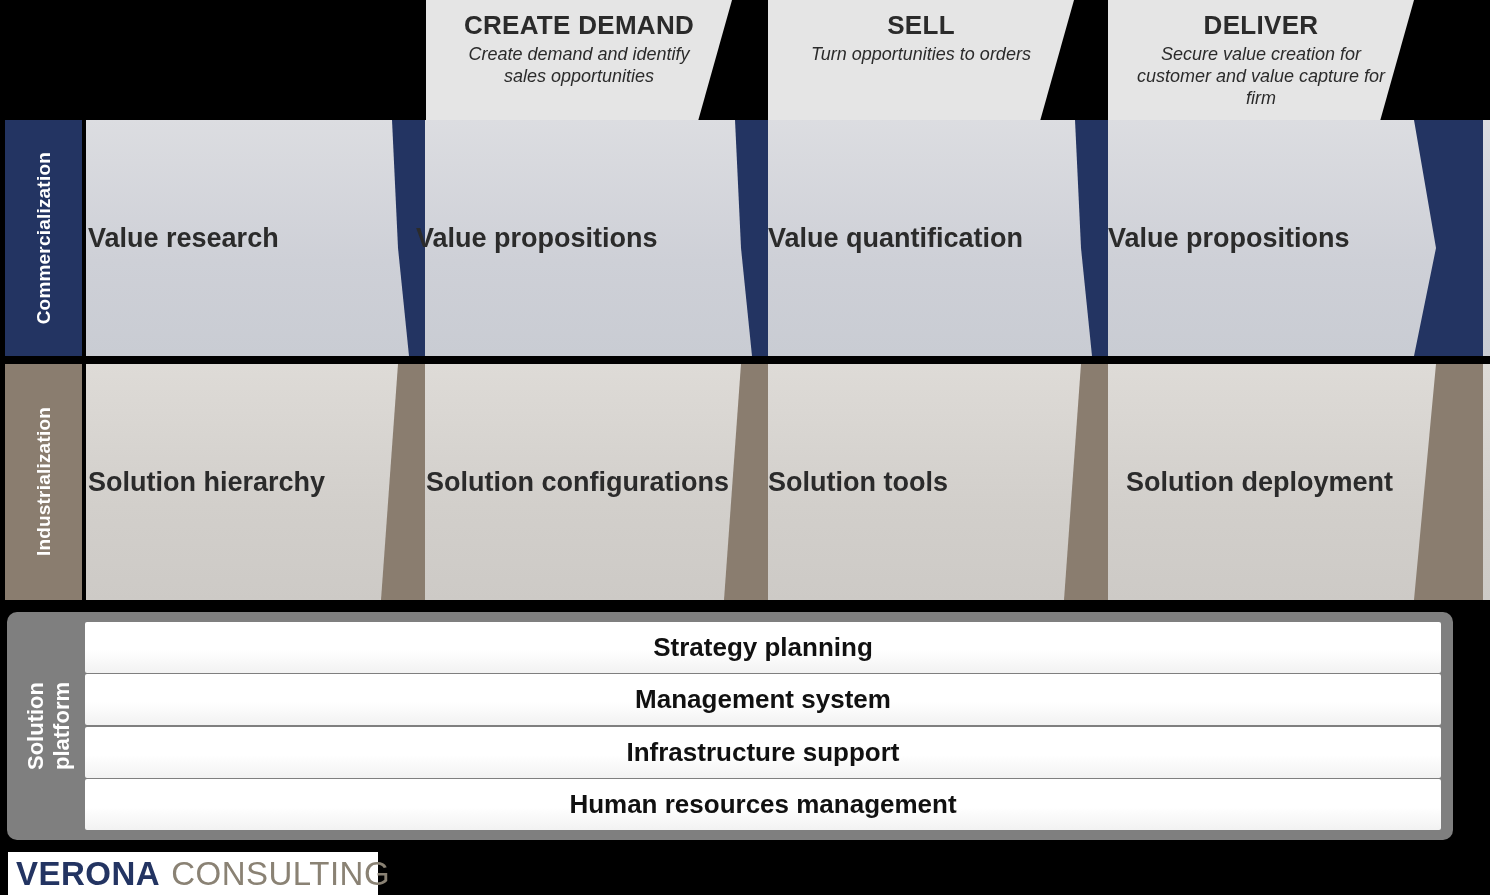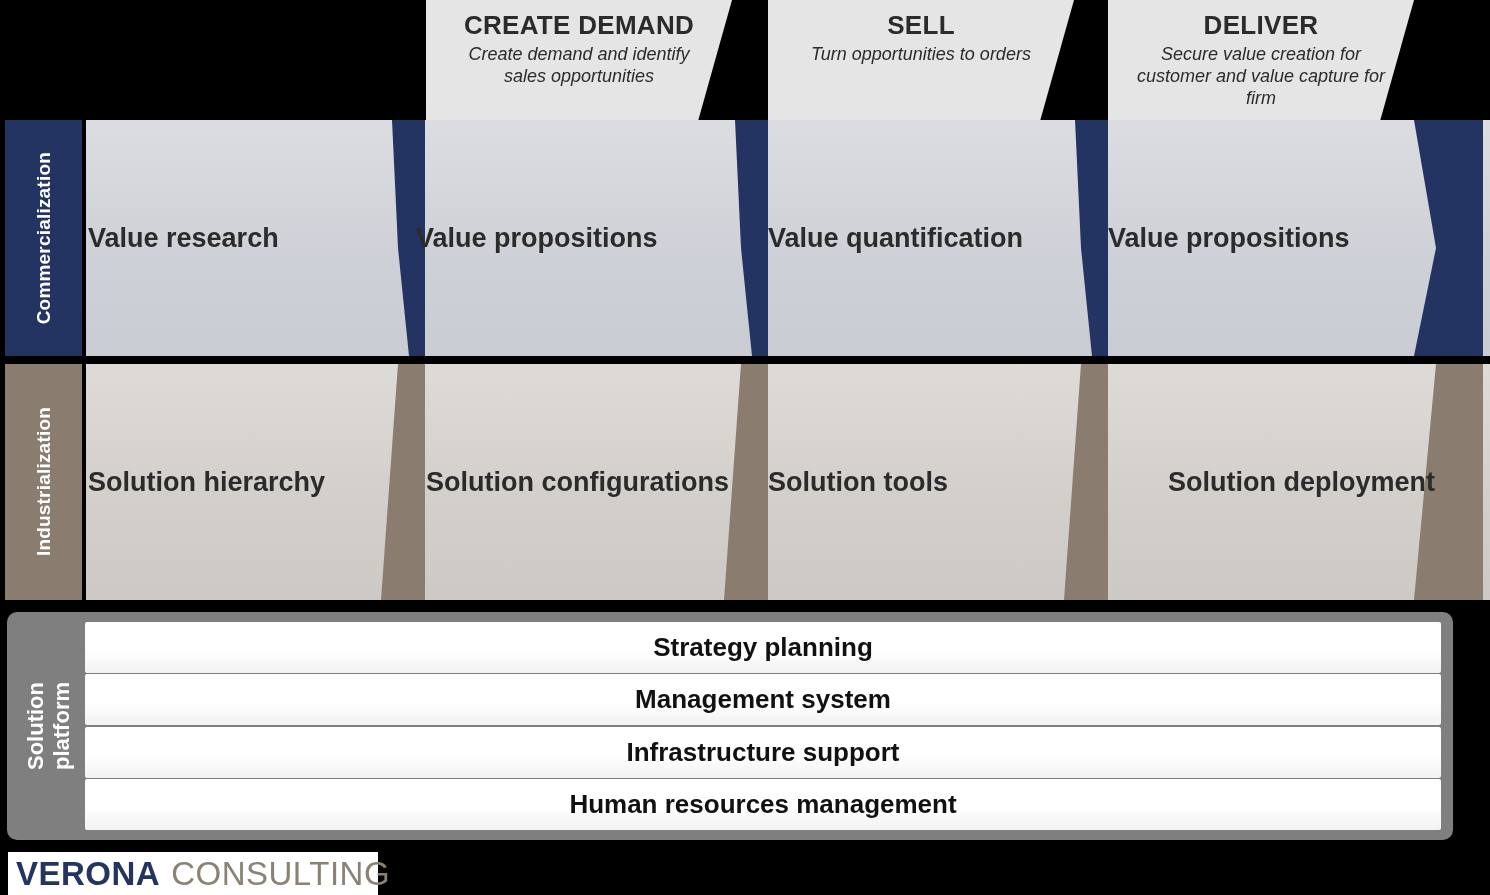--- a/index.html
+++ b/index.html
@@ -265,21 +265,21 @@
 
   <div class="cell ind" style="left:426px; width:306px;">
     <span>Solution configurations</span>
   </div>
   <div class="cell ind" style="left:88px; width:306px;">
     <span>Solution hierarchy</span>
   </div>
   <div class="cell ind" style="left:768px; width:306px;">
     <span>Solution tools</span>
   </div>
-  <div class="cell ind" style="left:1168px; width:306px;">
+  <div class="cell ind" style="left:1108px; width:306px;padding-left:18px;">
     <span>Solution deployment</span>
   </div>
 
   <div id="platform">
     <div id="platform-label">
       <div class="vtext">Solution
 platform</div>
     </div>
     <div id="platform-bars">
       <div class="pbar">

